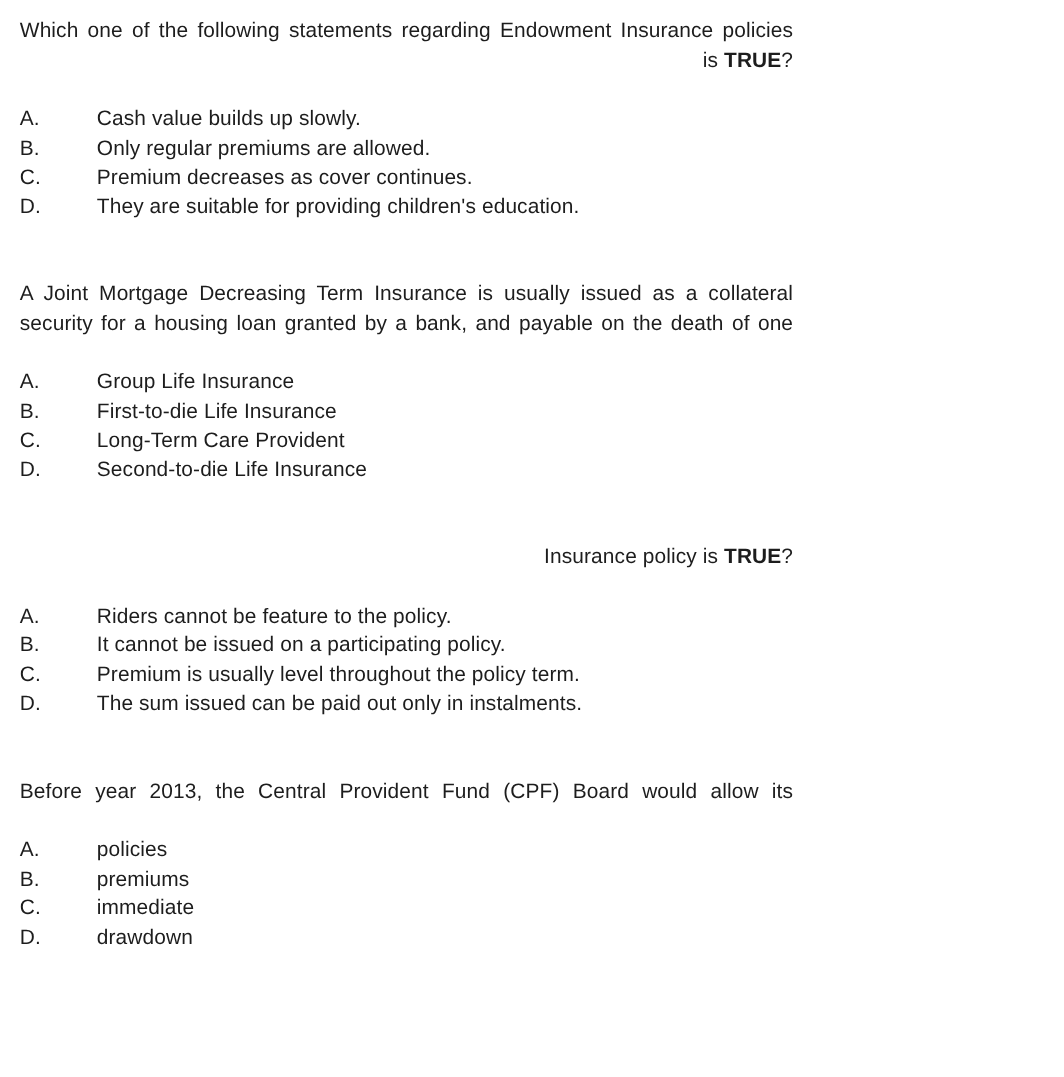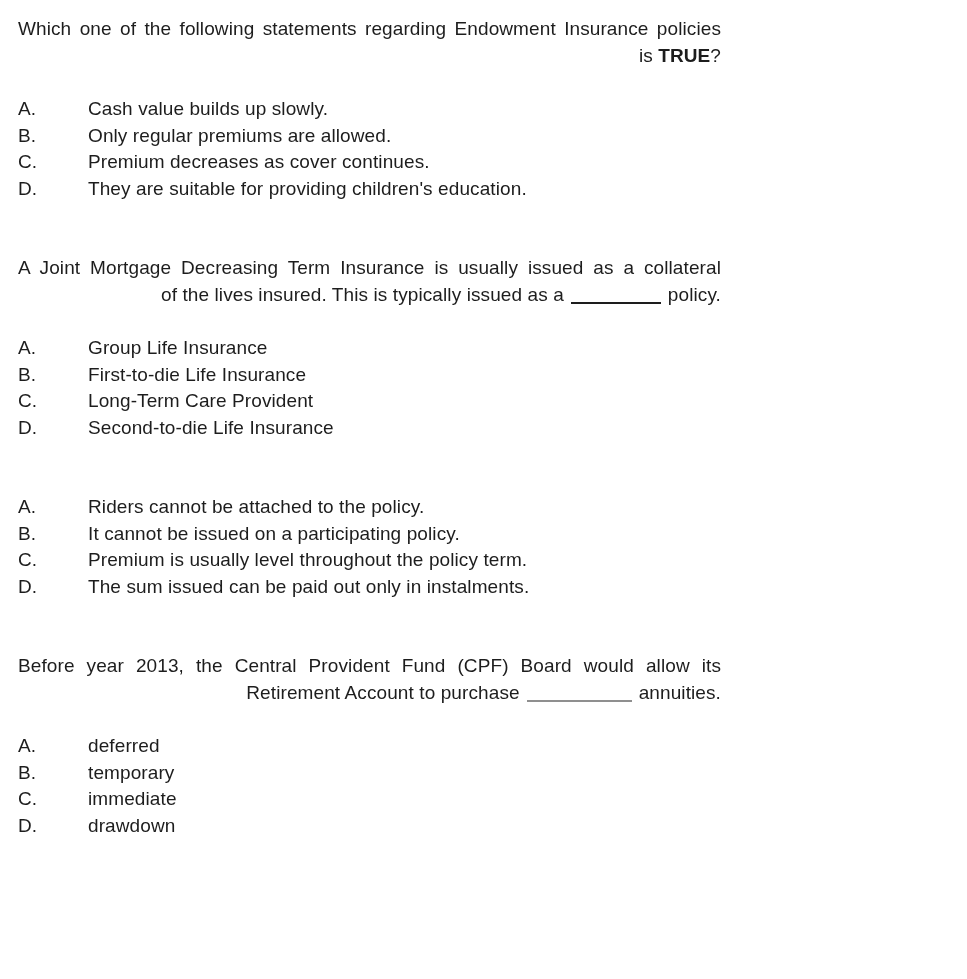--- a/index.html
+++ b/index.html
@@ -92,21 +92,21 @@
       <div class="opt">
         <span class="letter">D.</span>
         <span class="opttext">They are suitable for providing children's education.</span>
       </div>
     </div>
   </div>
 
   <div class="q">
     <div class="para">
       <span class="line stretch"><span>A Joint Mortgage Decreasing Term Insurance is usually issued as a collateral</span></span>
-      <span class="line"><span>of the lives insured. This is typically issued as a</span><span class="blank"></span><span>policy.</span></span>
+      <span class="line stretch"><span>security for a housing loan granted by a bank, and payable on the death of one</span></span>
     </div>
     <div class="opts">
       <div class="opt">
         <span class="letter">A.</span>
         <span class="opttext">Group Life Insurance</span>
       </div>
       <div class="opt">
         <span class="letter">B.</span>
         <span class="opttext">First-to-die Life Insurance</span>
       </div>
@@ -116,54 +116,54 @@
       </div>
       <div class="opt">
         <span class="letter">D.</span>
         <span class="opttext">Second-to-die Life Insurance</span>
       </div>
     </div>
   </div>
 
   <div class="q">
     <div class="para">
+      <span class="line"><span>Insurance policy is </span><b>TRUE</b><span>?</span></span>
     </div>
     <div class="opts">
       <div class="opt">
         <span class="letter">A.</span>
-        <span class="opttext">Riders cannot be attached to the policy.</span>
+        <span class="opttext">Riders cannot be feature to the policy.</span>
       </div>
       <div class="opt">
         <span class="letter">B.</span>
         <span class="opttext">It cannot be issued on a participating policy.</span>
       </div>
       <div class="opt">
         <span class="letter">C.</span>
         <span class="opttext">Premium is usually level throughout the policy term.</span>
       </div>
       <div class="opt">
         <span class="letter">D.</span>
         <span class="opttext">The sum issued can be paid out only in instalments.</span>
       </div>
     </div>
   </div>
 
   <div class="q">
     <div class="para">
       <span class="line stretch"><span>Before year 2013, the Central Provident Fund (CPF) Board would allow its</span></span>
-      <span class="line"><span>Retirement Account to purchase</span><span class="blank gray"></span><span>annuities.</span></span>
     </div>
     <div class="opts">
       <div class="opt">
         <span class="letter">A.</span>
-        <span class="opttext">deferred</span>
+        <span class="opttext">policies</span>
       </div>
       <div class="opt">
         <span class="letter">B.</span>
-        <span class="opttext">temporary</span>
+        <span class="opttext">premiums</span>
       </div>
       <div class="opt">
         <span class="letter">C.</span>
         <span class="opttext">immediate</span>
       </div>
       <div class="opt">
         <span class="letter">D.</span>
         <span class="opttext">drawdown</span>
       </div>
     </div>

